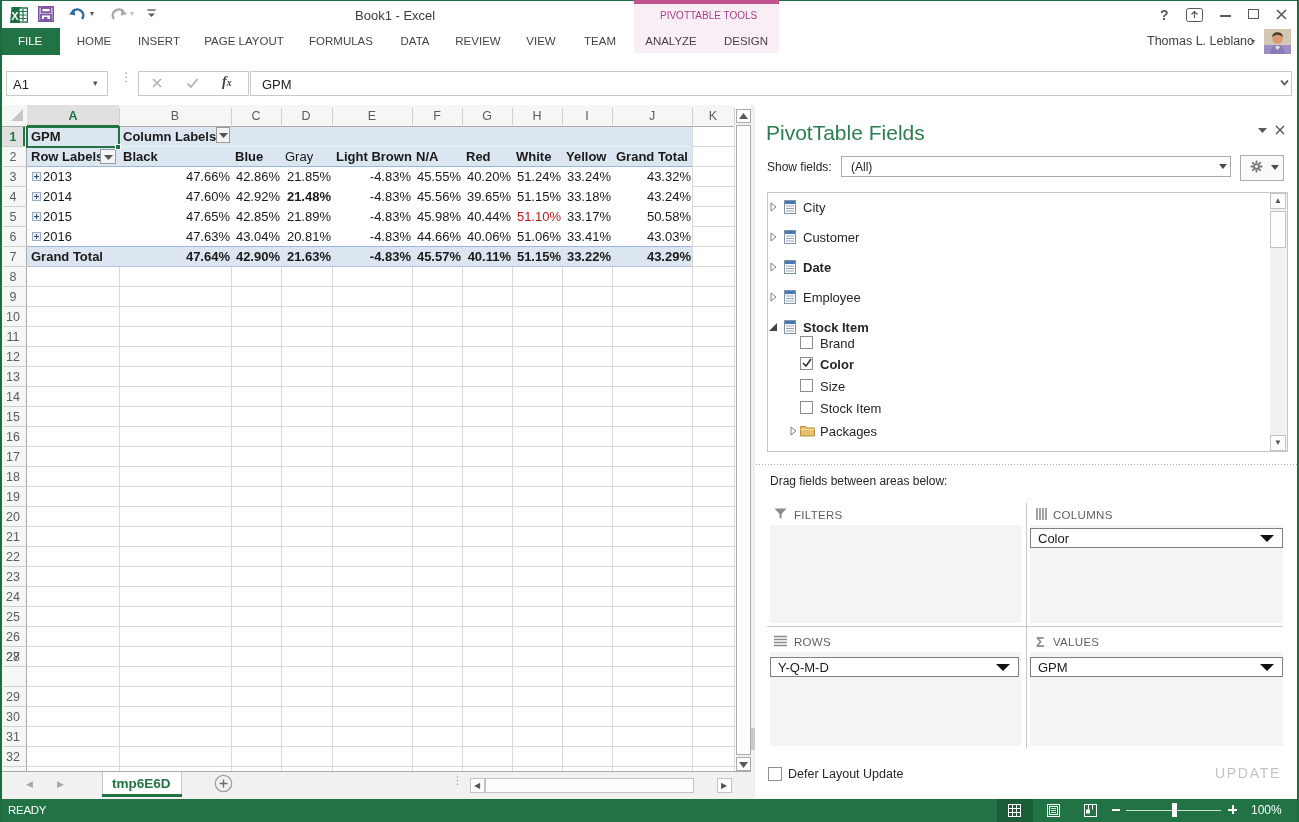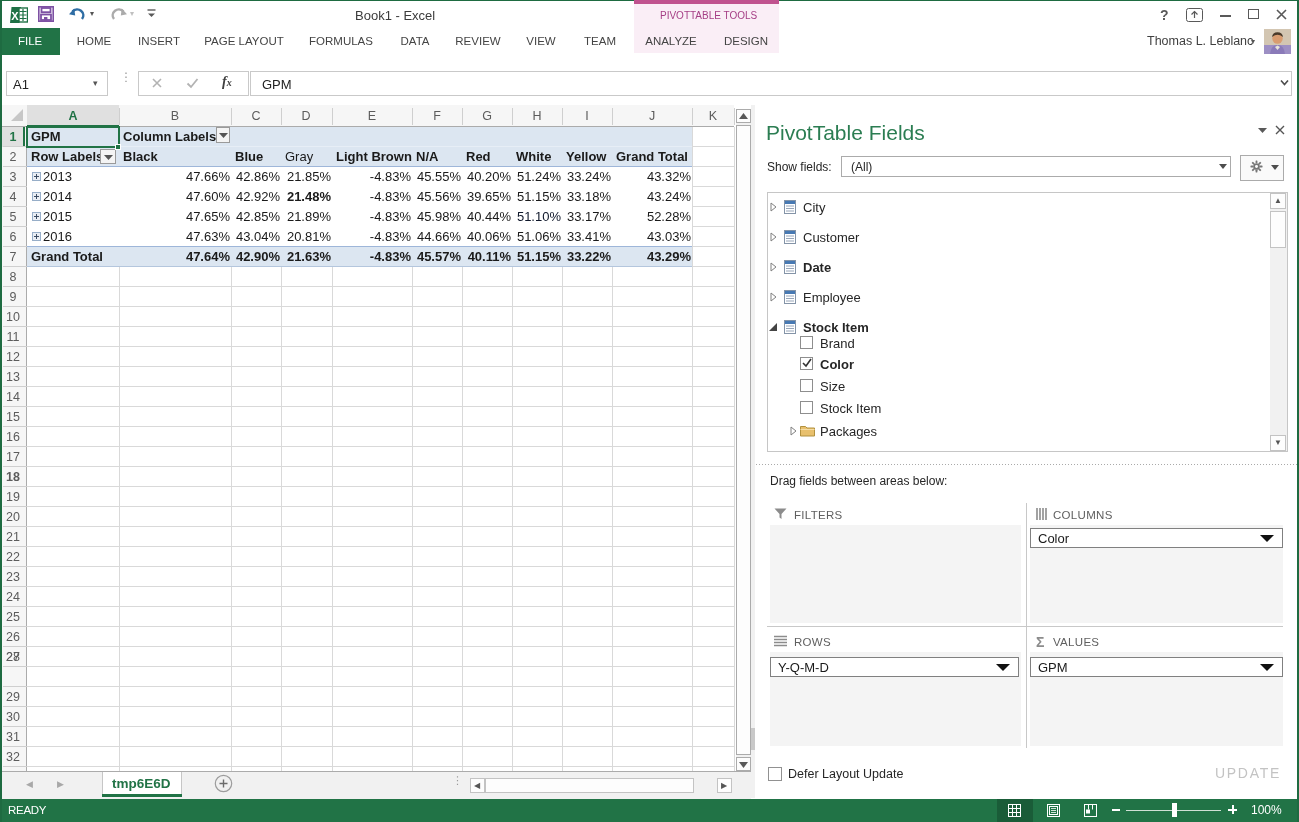--- a/index.html
+++ b/index.html
@@ -160,21 +160,21 @@
 <div class="tx" style="left:13px;top:370px;transform:translateX(-50%);color:#5c5c5c;font-size:12.5px;font-weight:400">13</div>
 <div class="ab" style="left:3px;top:406px;width:24px;height:1px;background:#cfcfcf"></div>
 <div class="tx" style="left:13px;top:390px;transform:translateX(-50%);color:#5c5c5c;font-size:12.5px;font-weight:400">14</div>
 <div class="ab" style="left:3px;top:426px;width:24px;height:1px;background:#cfcfcf"></div>
 <div class="tx" style="left:13px;top:410px;transform:translateX(-50%);color:#5c5c5c;font-size:12.5px;font-weight:400">15</div>
 <div class="ab" style="left:3px;top:446px;width:24px;height:1px;background:#cfcfcf"></div>
 <div class="tx" style="left:13px;top:430px;transform:translateX(-50%);color:#5c5c5c;font-size:12.5px;font-weight:400">16</div>
 <div class="ab" style="left:3px;top:466px;width:24px;height:1px;background:#cfcfcf"></div>
 <div class="tx" style="left:13px;top:450px;transform:translateX(-50%);color:#5c5c5c;font-size:12.5px;font-weight:400">17</div>
 <div class="ab" style="left:3px;top:486px;width:24px;height:1px;background:#cfcfcf"></div>
-<div class="tx" style="left:13px;top:470px;transform:translateX(-50%);color:#5c5c5c;font-size:12.5px;font-weight:700">18</div>
+<div class="tx" style="left:13px;top:470px;transform:translateX(-50%);color:#5c5c5c;font-size:12.5px;font-weight:400">18</div>
 <div class="ab" style="left:3px;top:506px;width:24px;height:1px;background:#cfcfcf"></div>
 <div class="tx" style="left:13px;top:490px;transform:translateX(-50%);color:#5c5c5c;font-size:12.5px;font-weight:400">19</div>
 <div class="ab" style="left:3px;top:526px;width:24px;height:1px;background:#cfcfcf"></div>
 <div class="tx" style="left:13px;top:510px;transform:translateX(-50%);color:#5c5c5c;font-size:12.5px;font-weight:400">20</div>
 <div class="ab" style="left:3px;top:546px;width:24px;height:1px;background:#cfcfcf"></div>
 <div class="tx" style="left:13px;top:530px;transform:translateX(-50%);color:#5c5c5c;font-size:12.5px;font-weight:400">21</div>
 <div class="ab" style="left:3px;top:566px;width:24px;height:1px;background:#cfcfcf"></div>
 <div class="tx" style="left:13px;top:550px;transform:translateX(-50%);color:#5c5c5c;font-size:12.5px;font-weight:400">22</div>
 <div class="ab" style="left:3px;top:586px;width:24px;height:1px;background:#cfcfcf"></div>
 <div class="tx" style="left:13px;top:570px;transform:translateX(-50%);color:#5c5c5c;font-size:12.5px;font-weight:400">23</div>
@@ -252,23 +252,23 @@
 <div class="ab" style="left:32px;top:212px;width:9px;height:9px;background:#e9edf3;border:1px solid #97aec8"></div>
 <div class="ab" style="left:34px;top:216px;width:5px;height:1px;background:#3d4d63"></div>
 <div class="ab" style="left:36px;top:214px;width:1px;height:5px;background:#3d4d63"></div>
 <div class="tx" style="left:43px;top:207px;line-height:20px;font-size:13px;color:#1a1a1a">2015</div>
 <div class="tx" style="left:230px;top:207px;line-height:20px;transform:translateX(-100%);font-size:13px;font-weight:400;color:#1a1a1a">47.65%</div>
 <div class="tx" style="left:280px;top:207px;line-height:20px;transform:translateX(-100%);font-size:13px;font-weight:400;color:#1a1a1a">42.85%</div>
 <div class="tx" style="left:331px;top:207px;line-height:20px;transform:translateX(-100%);font-size:13px;font-weight:400;color:#1a1a1a">21.89%</div>
 <div class="tx" style="left:411px;top:207px;line-height:20px;transform:translateX(-100%);font-size:13px;font-weight:400;color:#1a1a1a">-4.83%</div>
 <div class="tx" style="left:461px;top:207px;line-height:20px;transform:translateX(-100%);font-size:13px;font-weight:400;color:#1a1a1a">45.98%</div>
 <div class="tx" style="left:511px;top:207px;line-height:20px;transform:translateX(-100%);font-size:13px;font-weight:400;color:#1a1a1a">40.44%</div>
-<div class="tx" style="left:561px;top:207px;line-height:20px;transform:translateX(-100%);font-size:13px;font-weight:400;color:#0f172a">51.10%</div>
+<div class="tx" style="left:561px;top:207px;line-height:20px;transform:translateX(-100%);font-size:13px;font-weight:400;color:#b91c1c">51.10%</div>
 <div class="tx" style="left:611px;top:207px;line-height:20px;transform:translateX(-100%);font-size:13px;font-weight:400;color:#1a1a1a">33.17%</div>
-<div class="tx" style="left:691px;top:207px;line-height:20px;transform:translateX(-100%);font-size:13px;font-weight:400;color:#1a1a1a">52.28%</div>
+<div class="tx" style="left:691px;top:207px;line-height:20px;transform:translateX(-100%);font-size:13px;font-weight:400;color:#1a1a1a">50.58%</div>
 <div class="ab" style="left:32px;top:232px;width:9px;height:9px;background:#e9edf3;border:1px solid #97aec8"></div>
 <div class="ab" style="left:34px;top:236px;width:5px;height:1px;background:#3d4d63"></div>
 <div class="ab" style="left:36px;top:234px;width:1px;height:5px;background:#3d4d63"></div>
 <div class="tx" style="left:43px;top:227px;line-height:20px;font-size:13px;color:#1a1a1a">2016</div>
 <div class="tx" style="left:230px;top:227px;line-height:20px;transform:translateX(-100%);font-size:13px;font-weight:400;color:#1a1a1a">47.63%</div>
 <div class="tx" style="left:280px;top:227px;line-height:20px;transform:translateX(-100%);font-size:13px;font-weight:400;color:#1a1a1a">43.04%</div>
 <div class="tx" style="left:331px;top:227px;line-height:20px;transform:translateX(-100%);font-size:13px;font-weight:400;color:#1a1a1a">20.81%</div>
 <div class="tx" style="left:411px;top:227px;line-height:20px;transform:translateX(-100%);font-size:13px;font-weight:400;color:#1a1a1a">-4.83%</div>
 <div class="tx" style="left:461px;top:227px;line-height:20px;transform:translateX(-100%);font-size:13px;font-weight:400;color:#1a1a1a">44.66%</div>
 <div class="tx" style="left:511px;top:227px;line-height:20px;transform:translateX(-100%);font-size:13px;font-weight:400;color:#1a1a1a">40.06%</div>

